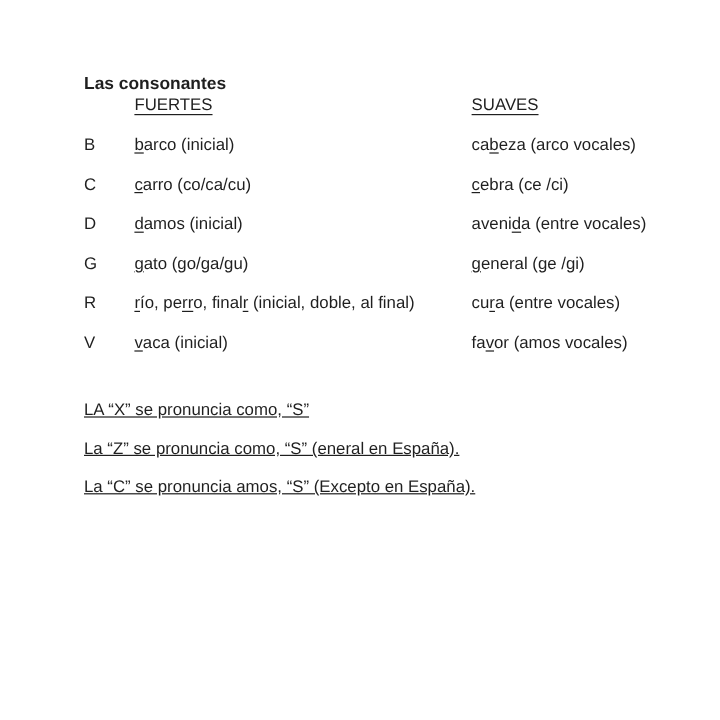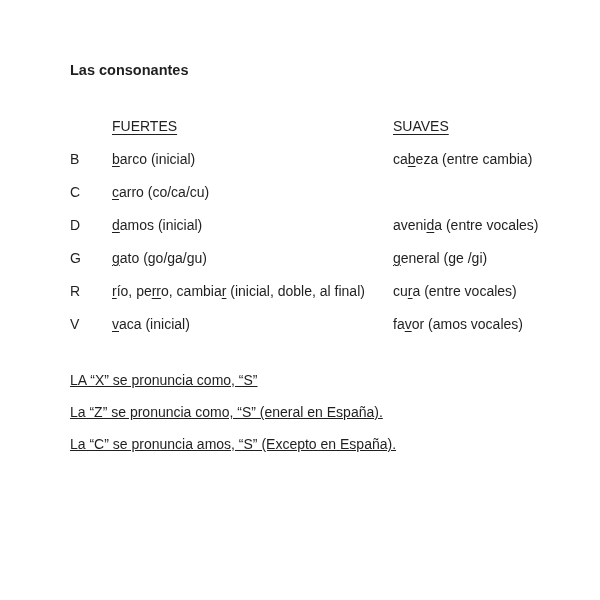--- a/index.html
+++ b/index.html
@@ -20,21 +20,20 @@
     font-size: 14px;
     line-height: 18px;
   }
   .title {
     font-size: 14.5px;
     font-weight: bold;
     margin: 0;
     line-height: 15px;
   }
   .grid {
-    margin-top: 39px;
   }
   .row {
     display: grid;
     grid-template-columns: 42px 281px 1fr;
     margin-bottom: 15px;
     align-items: baseline;
   }
   .cell {
     white-space: nowrap;
   }
@@ -68,39 +67,40 @@
         <span class="colhead">FUERTES</span>
       </div>
       <div class="cell">
         <span class="colhead">SUAVES</span>
       </div>
     </div>
 
   <div class="row">
         <div class="cell letter">B</div>
         <div class="cell"><span class="u">b</span><span>arco (inicial)</span></div>
-        <div class="cell"><span>ca</span><span class="u">b</span><span>eza (entre cambia)</span></div>
+        <div class="cell"><span>ca</span><span class="u">b</span><span>eza (arco vocales)</span></div>
       </div>
       <div class="row">
         <div class="cell letter">C</div>
         <div class="cell"><span class="u">c</span><span>arro (co/ca/cu)</span></div>
+        <div class="cell"><span class="u">c</span><span>ebra (ce /ci)</span></div>
       </div>
       <div class="row">
         <div class="cell letter">D</div>
         <div class="cell"><span class="u">d</span><span>amos (inicial)</span></div>
         <div class="cell"><span>aveni</span><span class="u">d</span><span>a (entre vocales)</span></div>
       </div>
       <div class="row">
         <div class="cell letter">G</div>
         <div class="cell"><span class="u">g</span><span>ato (go/ga/gu)</span></div>
         <div class="cell"><span class="u">g</span><span>eneral (ge /gi)</span></div>
       </div>
       <div class="row">
         <div class="cell letter">R</div>
-        <div class="cell"><span class="u">r</span><span>ío, pe</span><span class="u">rr</span><span>o, cambia</span><span class="u">r</span><span> (inicial, doble, al final)</span></div>
+        <div class="cell"><span class="u">r</span><span>ío, pe</span><span class="u">rr</span><span>o, final</span><span class="u">r</span><span> (inicial, doble, al final)</span></div>
         <div class="cell"><span>cu</span><span class="u">r</span><span>a (entre vocales)</span></div>
       </div>
       <div class="row">
         <div class="cell letter">V</div>
         <div class="cell"><span class="u">v</span><span>aca (inicial)</span></div>
         <div class="cell"><span>fa</span><span class="u">v</span><span>or (amos vocales)</span></div>
       </div>
     </div>
 
   <div class="notes">

